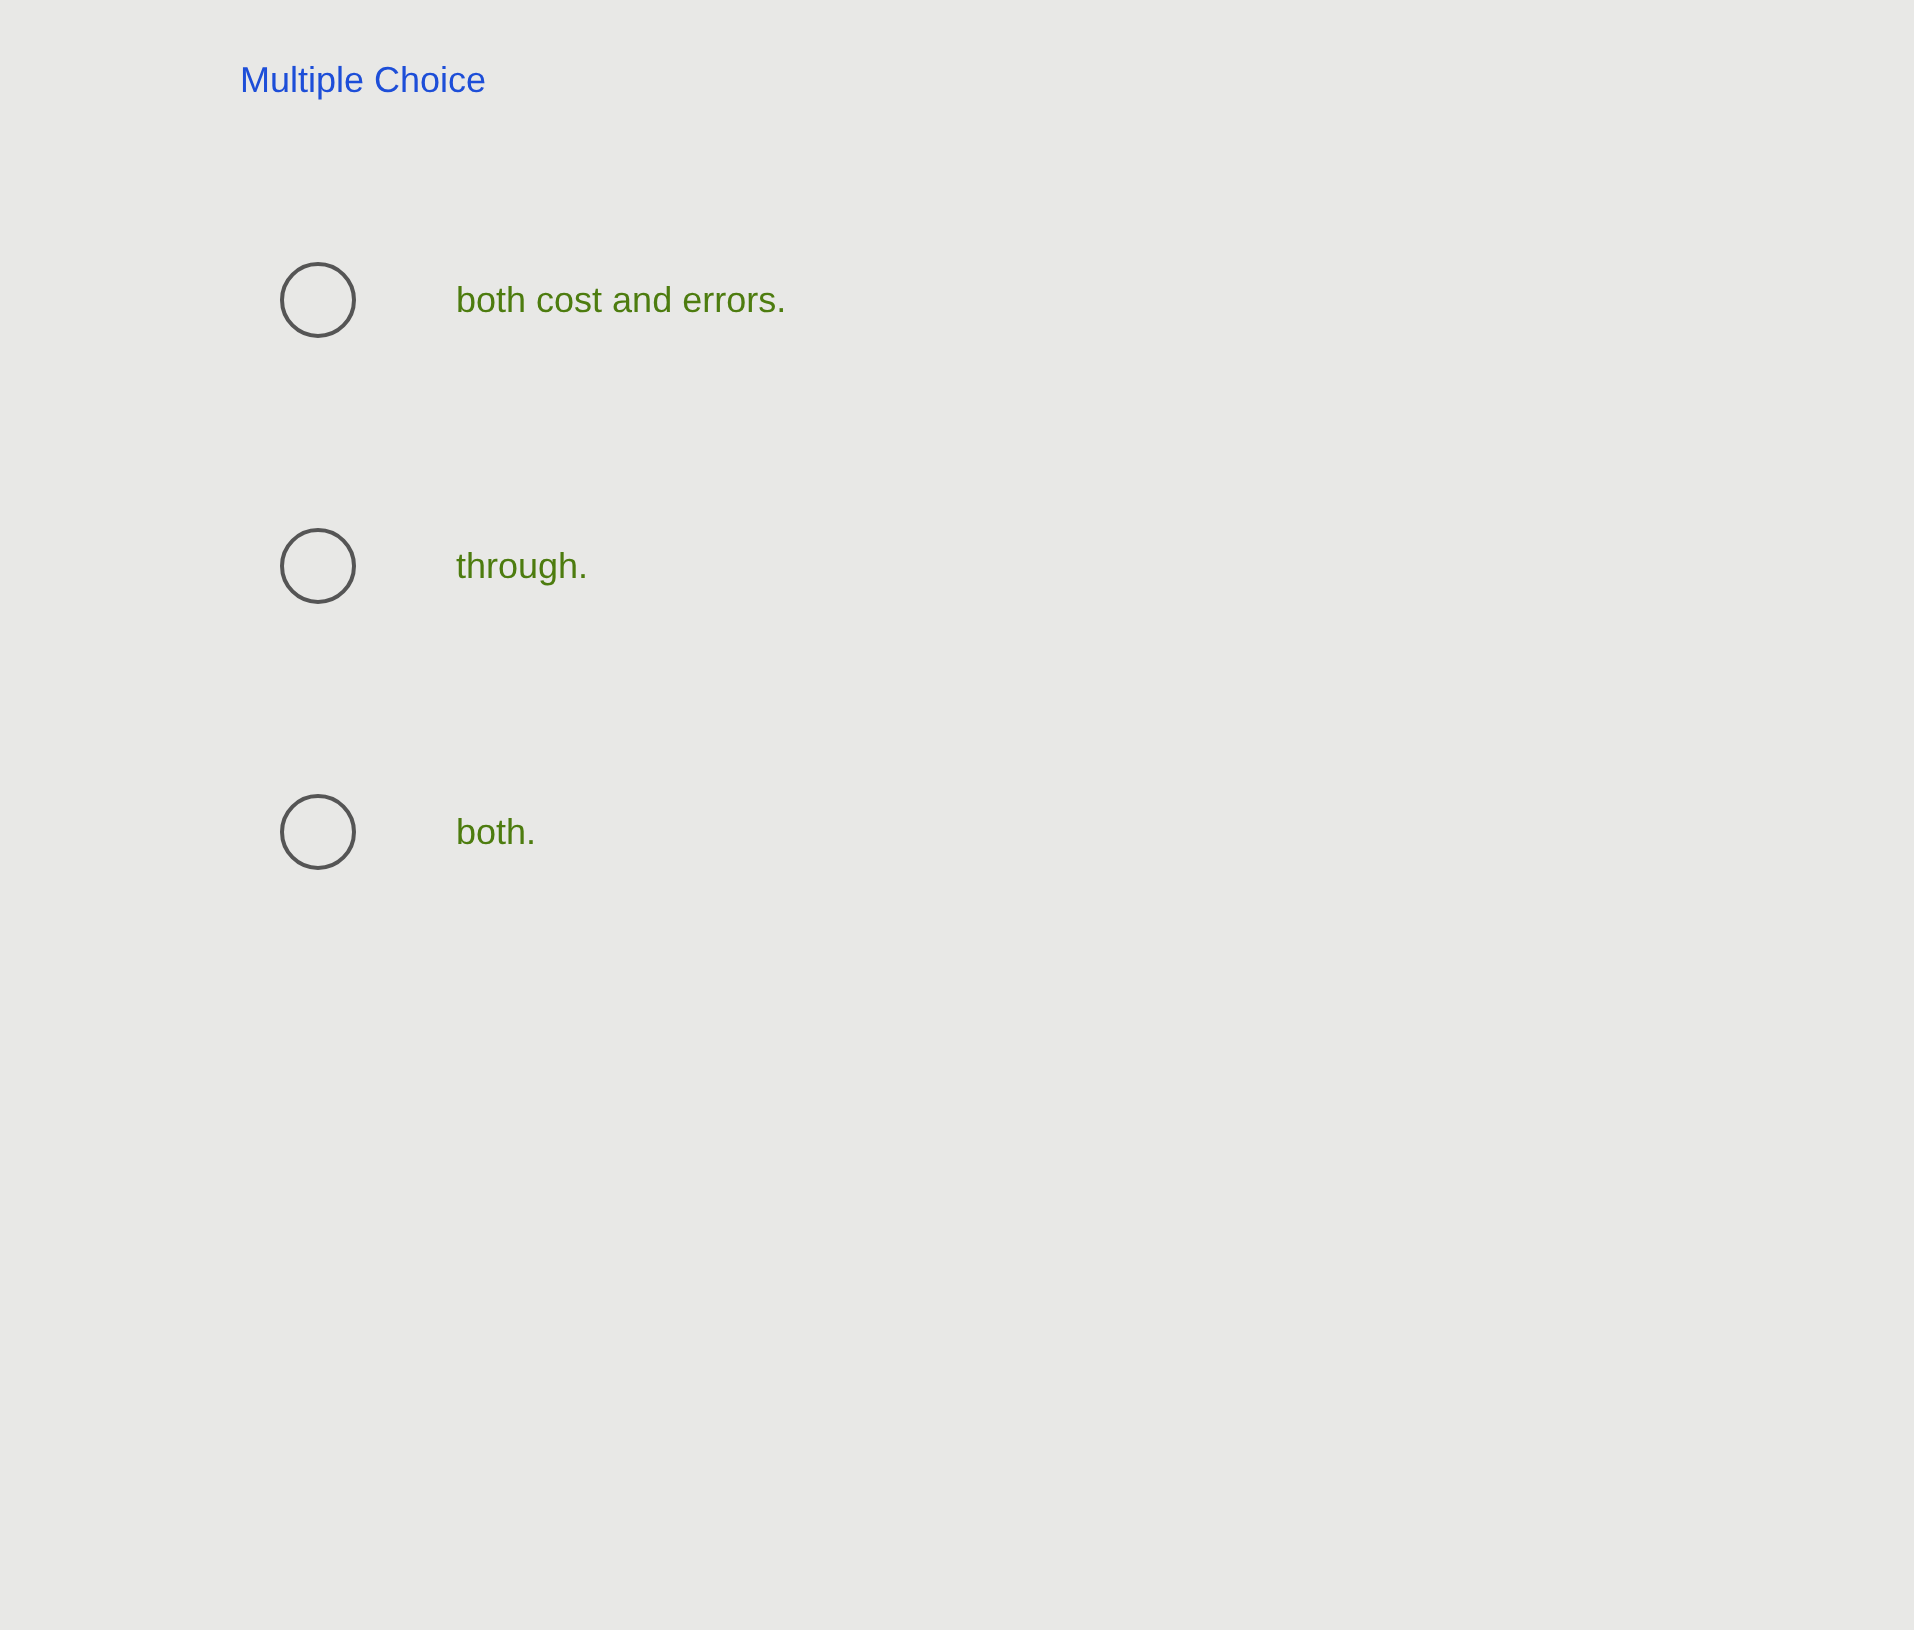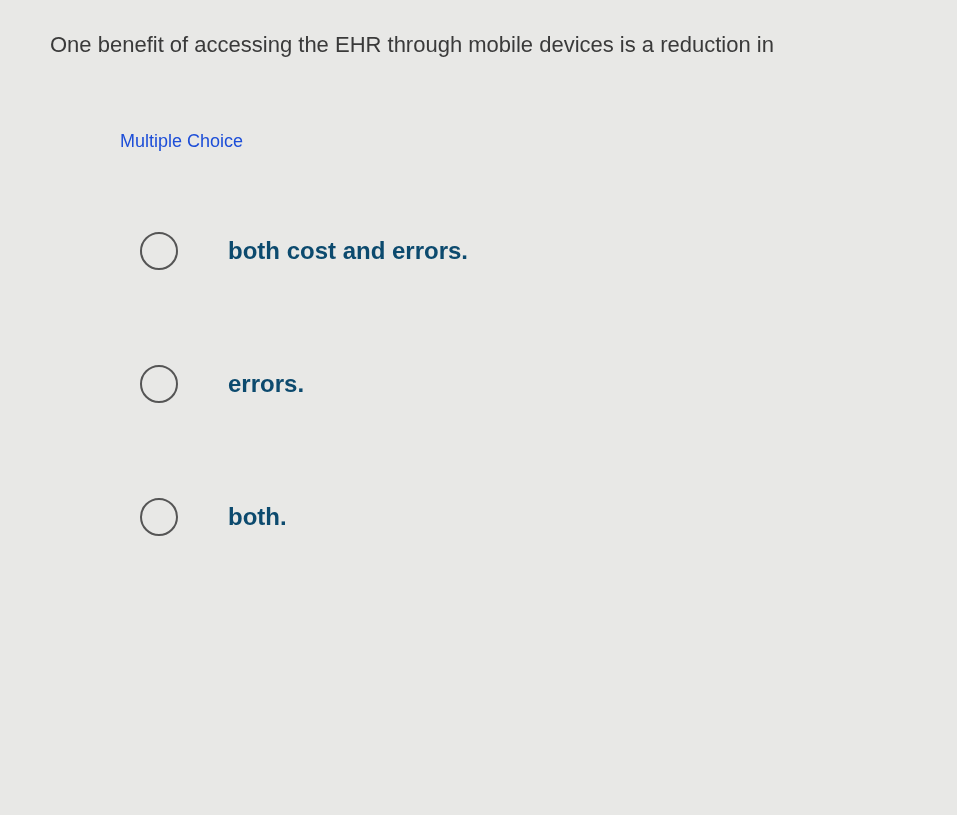--- a/index.html
+++ b/index.html
@@ -43,44 +43,43 @@
       width: 38px;
       height: 38px;
       border: 2px solid #555;
       border-radius: 50%;
       background: transparent;
       cursor: pointer;
       flex-shrink: 0;
       padding: 0;
     }
     .option-label {
-      font-size: 24px;
-      color: #0c4a6e;
+      font-size: 18px;
+      color: #4d7c0f;
       margin-left: 50px;
-      font-weight: 700;
+      font-weight: 400;
     }
   </style>
 </head>
 <body>
 
 <div class="question-container">
-  <div class="question-text">One benefit of accessing the EHR through mobile devices is a reduction in</div>
 
   <div class="mc-header">Multiple Choice</div>
 
   <div class="options-wrapper">
 
     <div class="option-row">
       <button class="radio-button" aria-label="select option"></button>
       <span class="option-label">both cost and errors.</span>
     </div>
 
     <div class="option-row">
       <button class="radio-button" aria-label="select option"></button>
-      <span class="option-label">errors.</span>
+      <span class="option-label">through.</span>
     </div>
 
     <div class="option-row">
       <button class="radio-button" aria-label="select option"></button>
       <span class="option-label">both.</span>
     </div>
 
 
   </div>
 </div>

